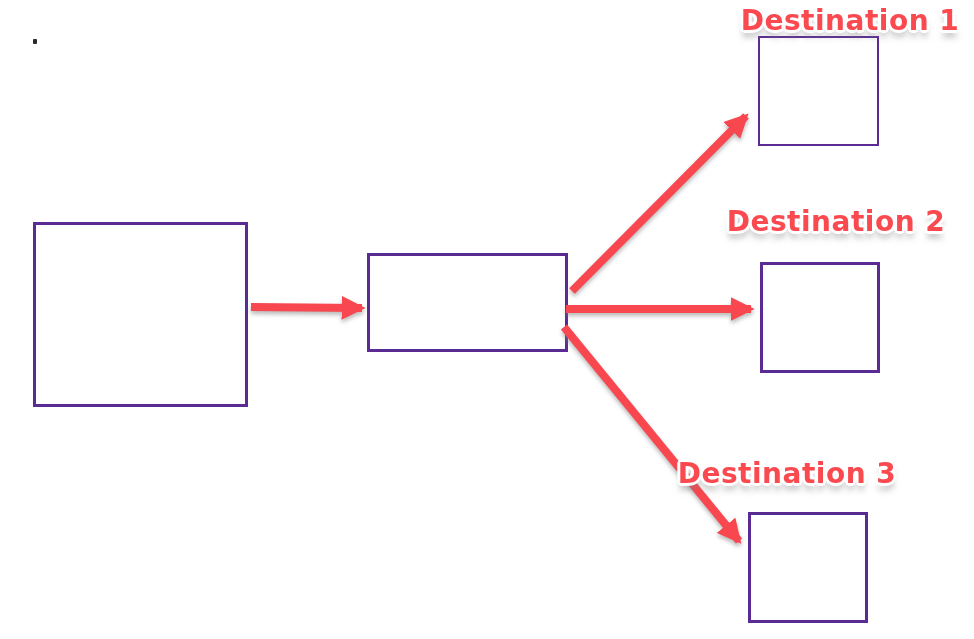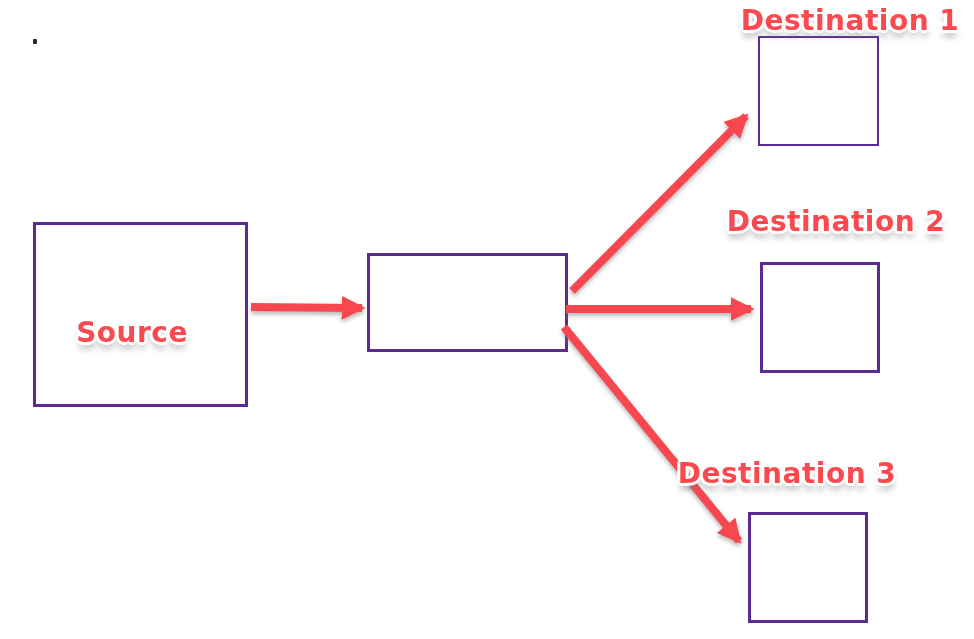--- a/index.html
+++ b/index.html
@@ -91,18 +91,17 @@
       </marker>
     </defs>
     <g>
       <line x1="251" y1="307" x2="362" y2="308" stroke="currentColor" stroke-width="8" marker-end="url(#ah)"></line>
       <line x1="572" y1="291" x2="746" y2="116" stroke="currentColor" stroke-width="8" marker-end="url(#ah)"></line>
       <line x1="566" y1="309" x2="751" y2="309" stroke="currentColor" stroke-width="8" marker-end="url(#ah)"></line>
       <line x1="564" y1="327" x2="739" y2="541" stroke="currentColor" stroke-width="8" marker-end="url(#ah)"></line>
     </g>
   </svg>
 
-  <div class="node-label label-source">Source</div>
   <div class="node-label label-dest1">Destination 1</div>
   <div class="node-label label-dest2">Destination 2</div>
   <div class="node-label label-dest3">Destination 3</div>
 
 </div>
 
 </body></html>

